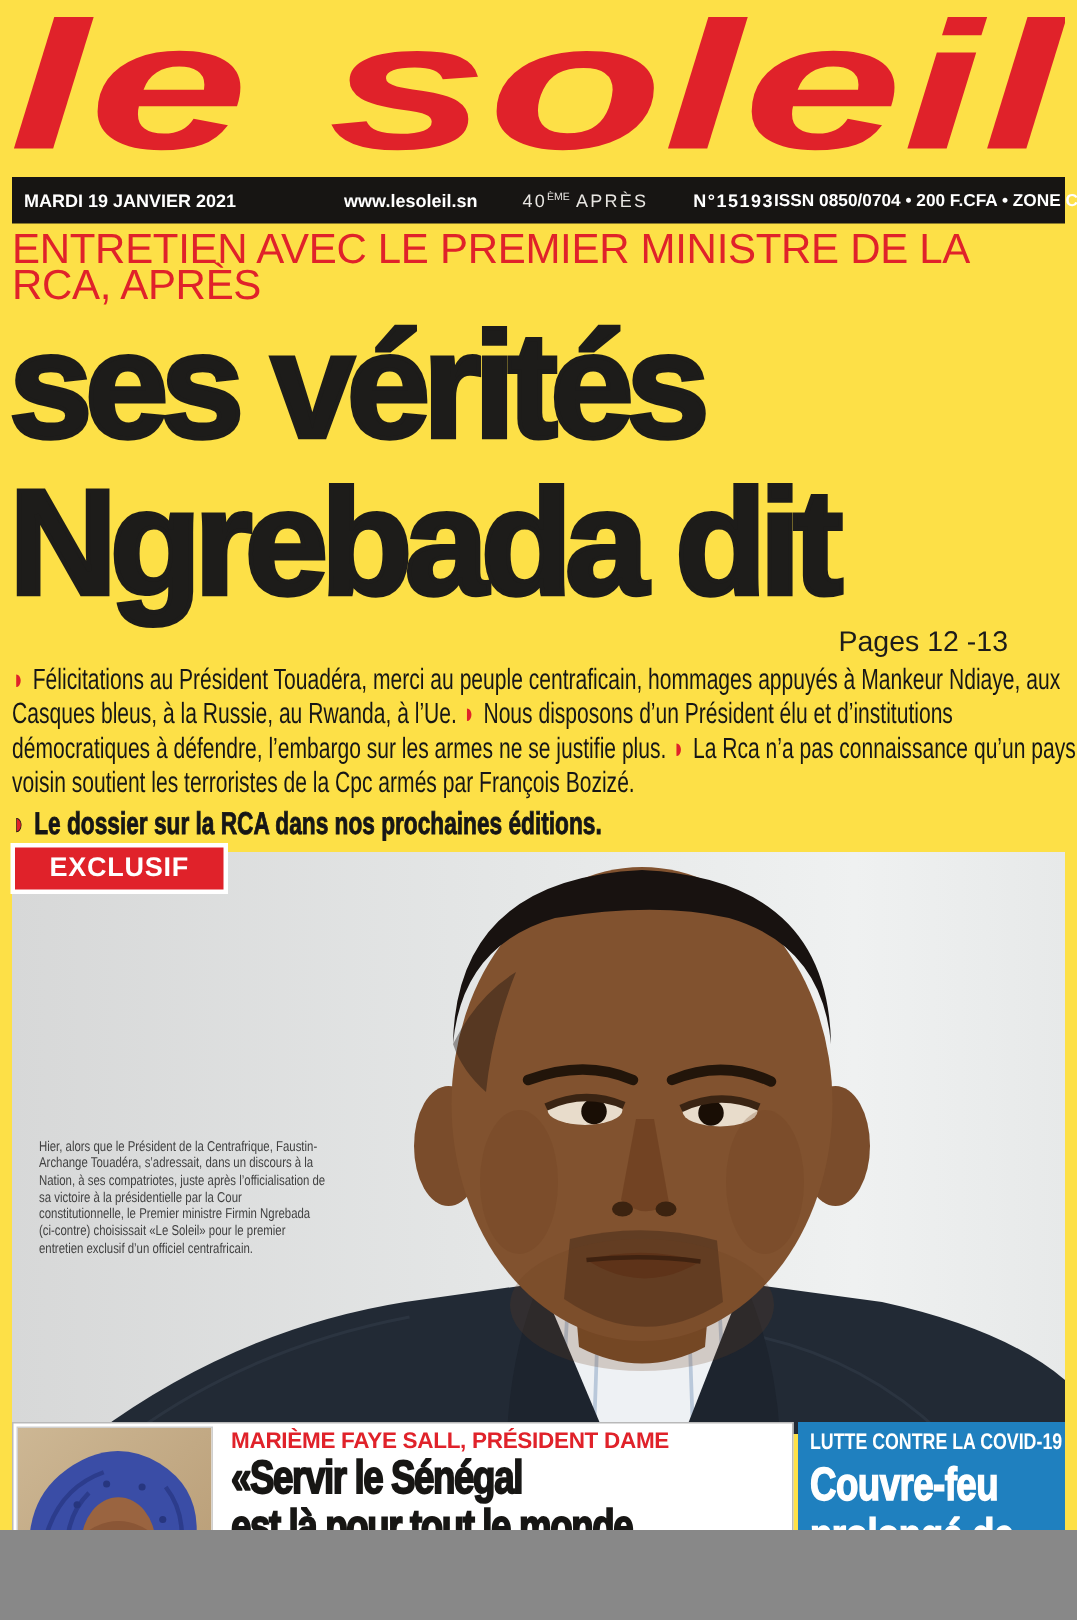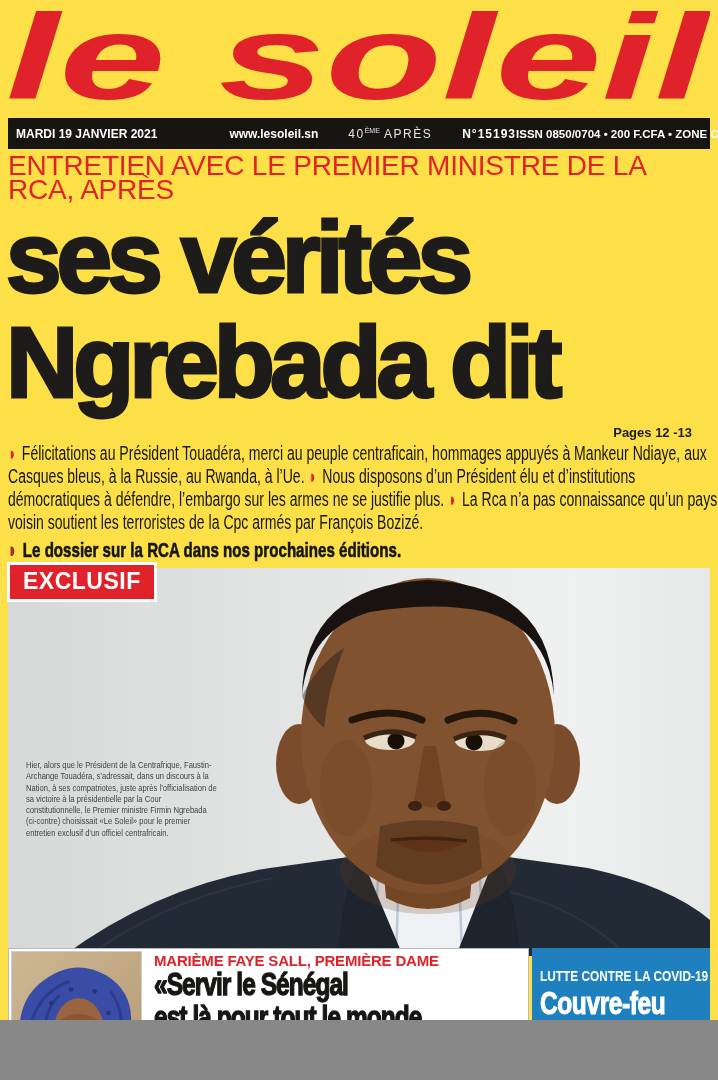--- a/index.html
+++ b/index.html
@@ -16,49 +16,49 @@
   .bar-annee sup{font-size:7px;letter-spacing:0;}
   .bar-issue{margin-left:30px;font-weight:bold;letter-spacing:1px;}
   .bar-issn{margin-left:auto;font-weight:bold;font-size:11.5px;}
   
   .kicker{margin:5px 8px 0;color:#e0222a;font-size:28px;line-height:24px;letter-spacing:-0.2px;}
   
   .headline-wrap{position:relative;margin:0 6px;height:232px;}
   .hl{font-weight:bold;color:#1d1c1a;font-size:100px;line-height:111px;letter-spacing:-5px;
       -webkit-text-stroke:3px #1d1c1a;white-space:nowrap;margin-top:-6px;}
   .hl2{margin-top:0;}
-  .pages-ref{position:absolute;right:20px;bottom:-6px;font-size:13px;font-weight:bold;
+  .pages-ref{position:absolute;right:40px;bottom:-6px;font-size:19px;font-weight:normal;
              color:#1d1c1a;letter-spacing:0;}
   
   .lead-summary{margin:8px 8px 0;font-size:19.5px;line-height:23px;color:#161616;
                 width:139%;transform:scaleX(0.72);transform-origin:0 0;}
   .bullet{color:#e0222a;padding-right:2px;}
   .teaser{margin:4px 8px 0;font-weight:bold;font-size:21px;line-height:24px;color:#161616;
           -webkit-text-stroke:0.6px #161616;white-space:nowrap;
           width:139%;transform:scaleX(0.72);transform-origin:0 0;}
   
   .photo-zone{position:relative;margin:6px 8px 0;height:388px;}
   .exclusif{position:absolute;top:-3px;left:2px;z-index:3;background:#e0222a;color:#fff;
-            font-weight:bold;font-size:23px;padding:3px 13px 4px;letter-spacing:0.5px;
+            font-weight:bold;font-size:18px;padding:3px 23px 4px;letter-spacing:0.5px;
             box-shadow:0 0 0 3px #fff;}
   .photo-svg{position:absolute;inset:0;width:100%;height:100%;}
   .photo-caption{position:absolute;left:18px;top:191px;width:240px;font-size:9.5px;
                  line-height:11.3px;color:#414141;transform:scaleX(0.8);transform-origin:0 0;}
   
   .bottom-row{position:absolute;left:8px;top:948px;width:702px;height:129px;display:flex;gap:3px;}
   .fl-block{width:521px;flex:none;border:1px solid #b9b9b9;background:#fff;display:flex;
             box-sizing:border-box;}
   .fl-photo{width:131px;height:121px;margin:2px;flex:none;border:1px solid #cfcfcf;box-sizing:border-box;}
   .fl-text{flex:1;padding:3px 4px 0 10px;position:relative;overflow:hidden;}
   .fl-kicker{color:#e0222a;font-weight:bold;font-size:15px;letter-spacing:-0.2px;white-space:nowrap;}
   .fl-hl{font-weight:bold;font-size:31px;line-height:32.5px;letter-spacing:-1.2px;color:#171614;
          -webkit-text-stroke:1.3px #171614;white-space:nowrap;
          width:130%;transform:scaleX(0.79);transform-origin:0 0;}
   .fl-page{position:absolute;right:4px;bottom:1px;font-size:9px;font-weight:bold;color:#222;}
-  .covid-block{flex:1;background:#1f80bf;color:#fff;padding:19px 0 0 8px;position:relative;
+  .covid-block{flex:1;background:#1f80bf;color:#fff;padding:5px 0 0 8px;position:relative;
                box-sizing:border-box;overflow:hidden;}
   .covid-kicker{font-size:15px;font-weight:bold;white-space:nowrap;letter-spacing:0;
                 width:130%;transform:scaleX(0.79);transform-origin:0 0;}
   .covid-hl{margin-top:3px;font-weight:bold;font-size:31px;line-height:34px;letter-spacing:-0.5px;
             -webkit-text-stroke:1px #fff;width:130%;transform:scaleX(0.79);transform-origin:0 0;}
   .covid-page{position:absolute;right:6px;bottom:4px;font-size:8.5px;font-weight:bold;color:#fff;}
 </style>
 </head>
 <body>
 
@@ -185,21 +185,21 @@
         <path d="M61,96 Q68,100 76,96" stroke="#5c3020" stroke-width="3" fill="none"></path>
         <path d="M64,84 L66,90 L71,89" stroke="#7c4c2c" stroke-width="1.6" fill="none"></path>
 
         <path d="M14,121 Q20,100 46,94 L92,94 Q116,100 120,121 Z" fill="#2c3e99"></path>
         <path d="M56,94 Q68,106 80,94" fill="#9a6440"></path>
         <circle cx="30" cy="108" r="2" fill="#223077"></circle>
           <circle cx="104" cy="110" r="2" fill="#223077"></circle>
         <circle cx="66" cy="112" r="2" fill="#223077"></circle>
       </svg>
       <div class="fl-text">
-        <div class="fl-kicker">MARIÈME FAYE SALL, PREMIÈRE DAME</div>
+        <div class="fl-kicker">MARIÈME FAYE SALL, PRÉSIDENT DAME</div>
         <div class="fl-hl">«Servir le Sénégal</div>
         <div class="fl-hl">est là pour tout le monde,</div>
         <div class="fl-hl">méfiez-vous de certains...»</div>
         <div class="fl-page">Page 15</div>
       </div>
     </div>
 
     <div class="covid-block">
       <div class="covid-kicker">LUTTE CONTRE LA COVID-19</div>
       <div class="covid-hl">Couvre-feu prolongé de huit jours</div>

